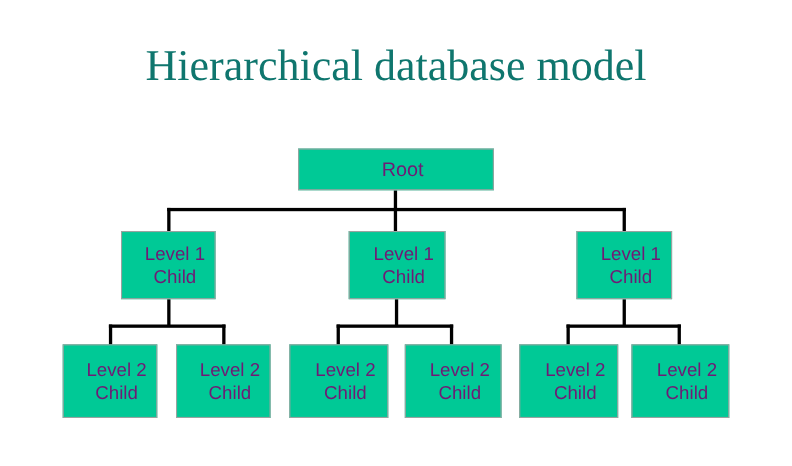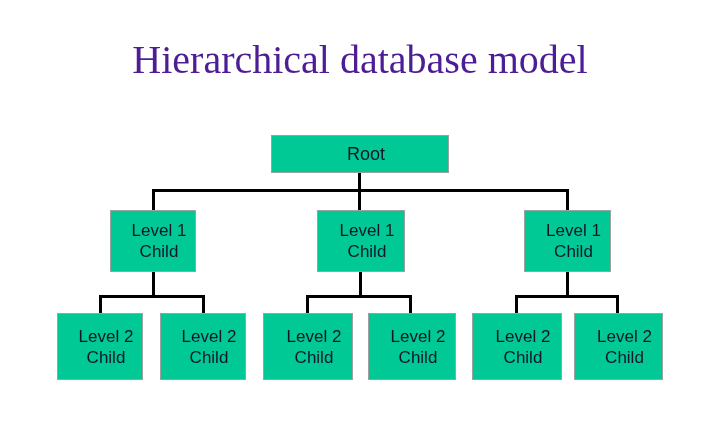--- a/index.html
+++ b/index.html
@@ -18,29 +18,29 @@
   #diagram-title {
     position: absolute;
     left: 0;
     top: 36px;
     width: 720px;
     text-align: center;
     font-family: "Liberation Serif", serif;
     font-size: 40px;
     line-height: 48px;
     font-weight: 400;
-    color: #4c1d95;
+    color: #0f766e;
     white-space: nowrap;
   }
   .node {
     position: absolute;
     box-sizing: border-box;
     background: #00c996;
     border: 1px solid #9aa3a0;
-    color: #0f172a;
+    color: #701a75;
     font-family: "Liberation Sans", sans-serif;
     font-size: 17px;
     line-height: 21px;
     display: flex;
     align-items: center;
     justify-content: center;
     text-align: center;
     white-space: pre-line;
     z-index: 2;
     padding-left: 12px;

